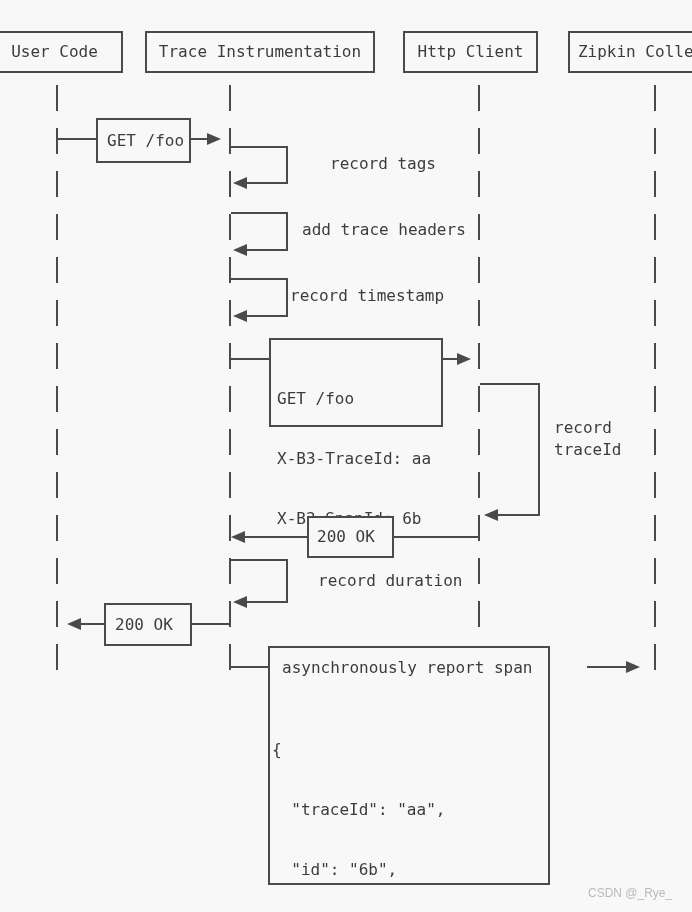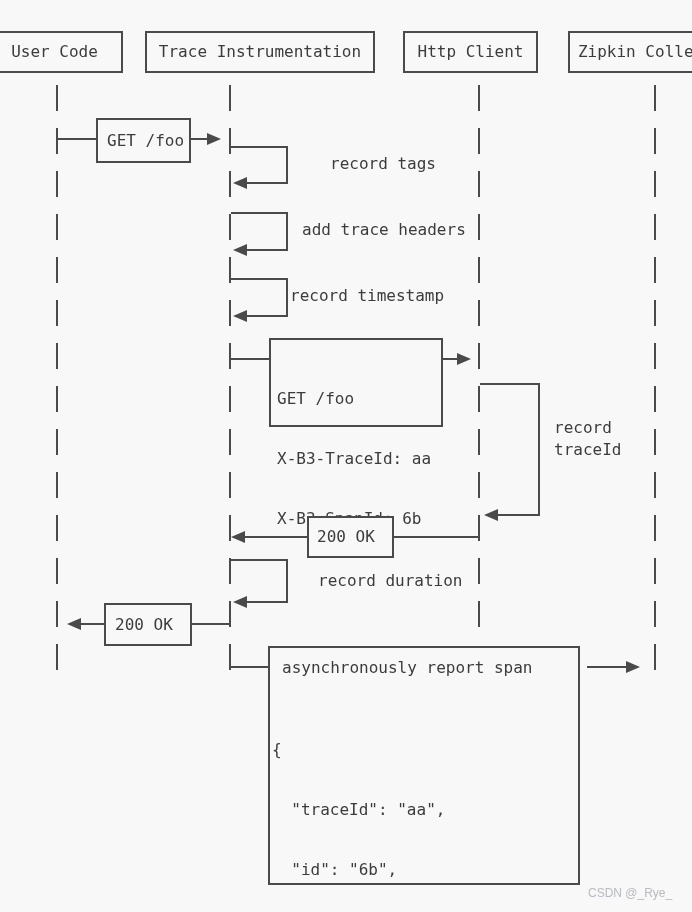--- a/index.html
+++ b/index.html
@@ -98,21 +98,21 @@
   <div class="hline" style="left:247px; top:601px; width:41px;"></div>
   <div class="ah-l" style="left:233px; top:596px;"></div>
   <div class="label" style="left:318px; top:570px;">record duration</div>
 
   <div class="hline" style="left:192px; top:623px; width:37px;"></div>
   <div class="box" style="left:104px; top:603px; width:88px; height:43px; line-height:39px; padding-left:9px;">200 OK</div>
   <div class="hline" style="left:81px; top:623px; width:23px;"></div>
   <div class="ah-l" style="left:67px; top:618px;"></div>
 
   <div class="hline" style="left:231px; top:666px; width:37px;"></div>
-  <div class="box" style="left:268px; top:646px; width:312px; height:239px;">
+  <div class="box" style="left:268px; top:646px; width:282px; height:239px;">
     <div class="box-title">asynchronously report span</div>
     <div class="json-block">
       <div class="json-line">{</div>
       <div class="json-line">  "traceId": "aa",</div>
       <div class="json-line">  "id": "6b",</div>
       
       
       
       
       

